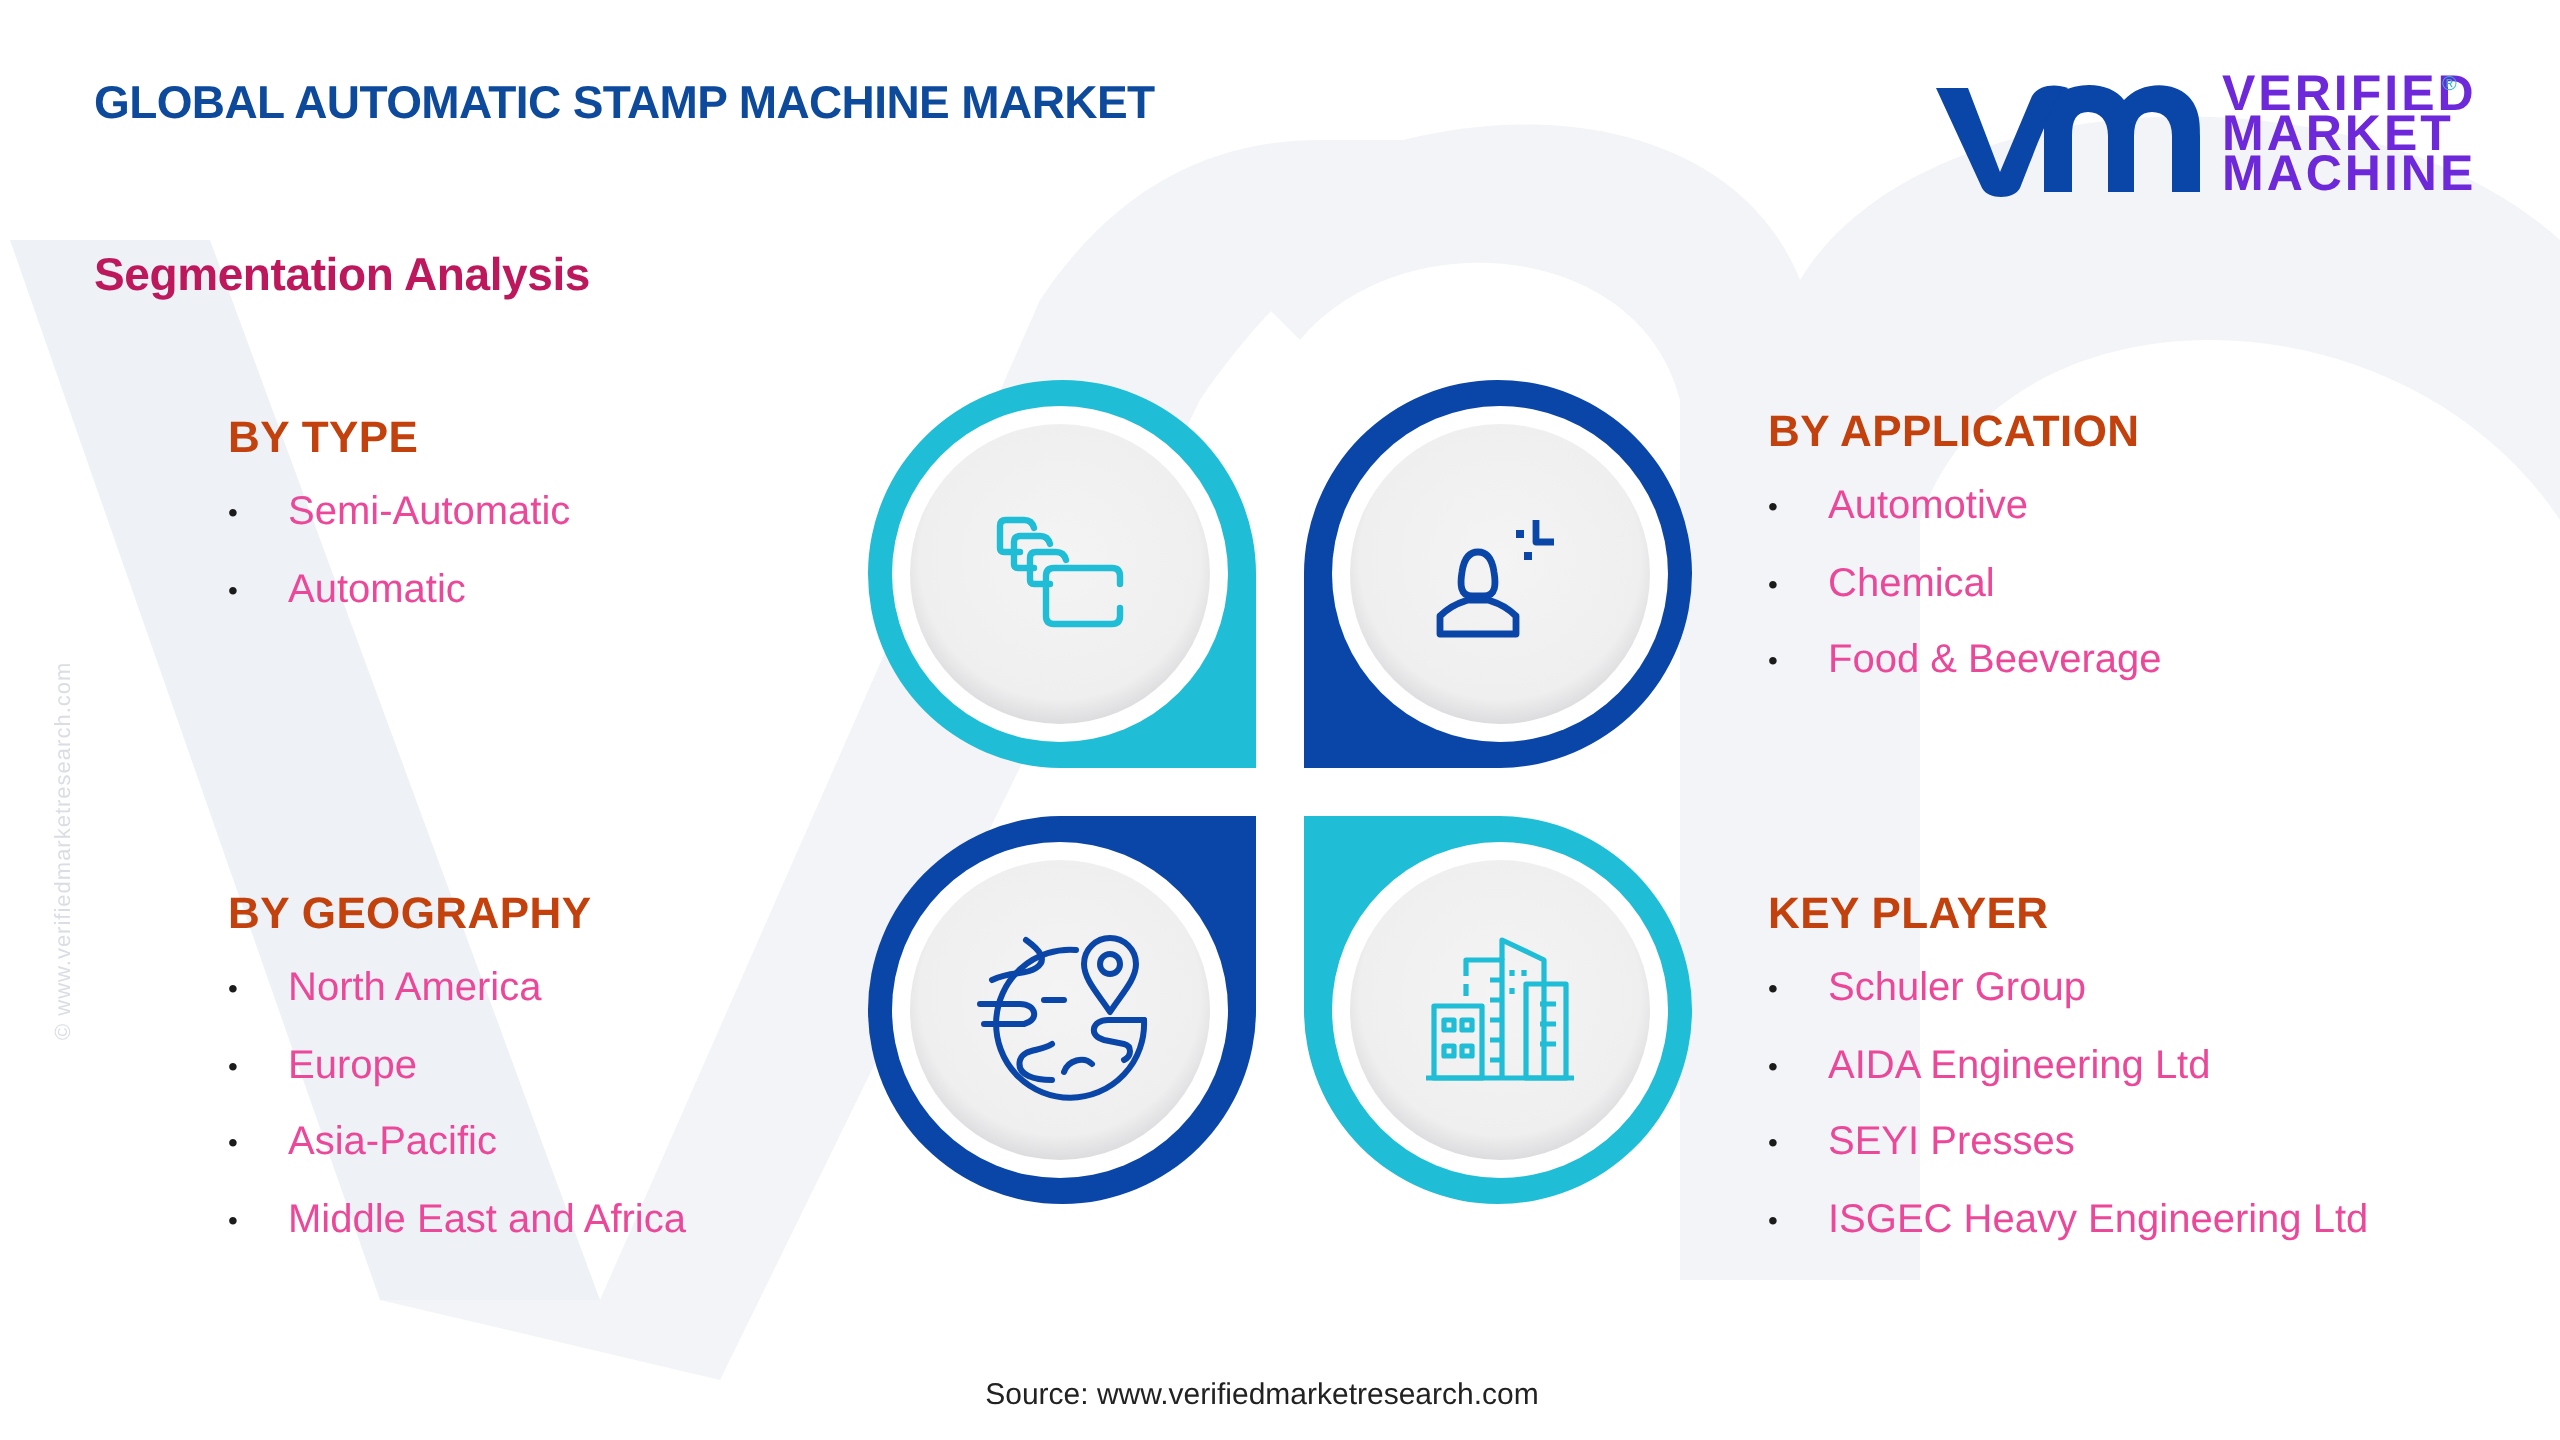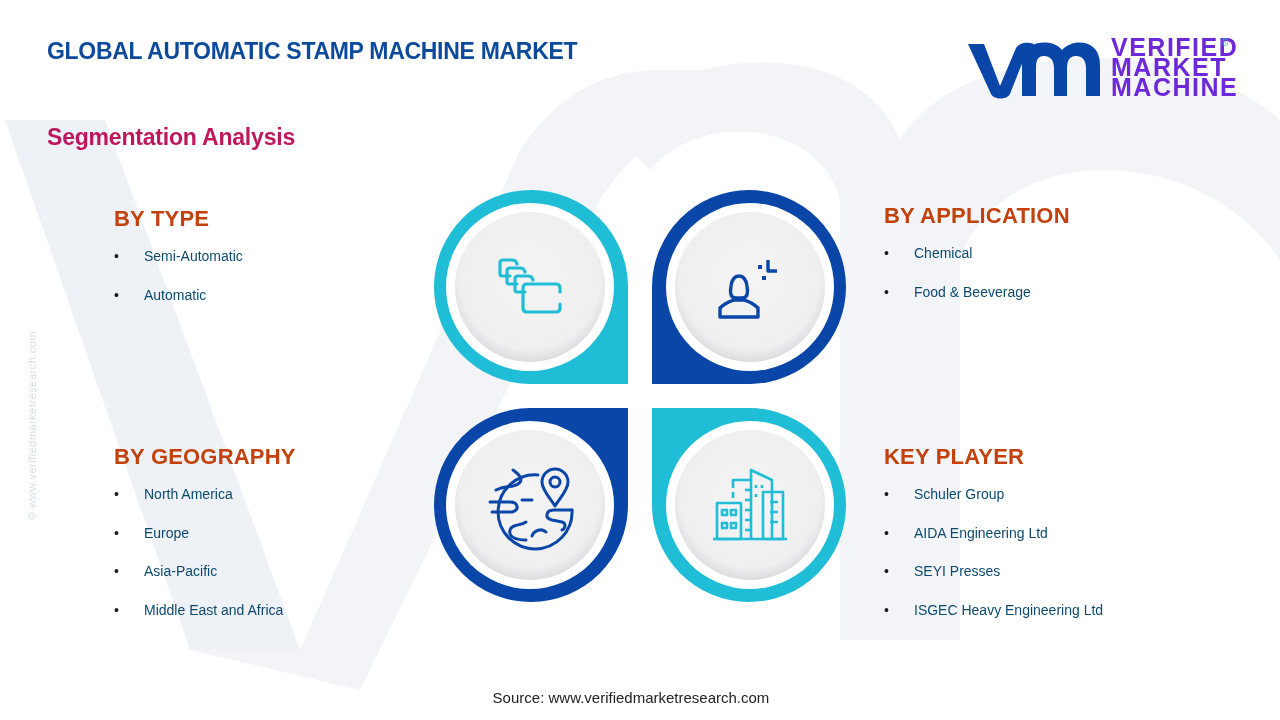--- a/index.html
+++ b/index.html
@@ -14,21 +14,21 @@
   .logo { position: absolute; left: 964px; top: 38px; width: 270px; height: 64px; z-index: 2; }
   .logo-text { position: absolute; left: 1111px; top: 38px; z-index: 2; font-weight: 700; color: #6d28d9; font-size: 25px; line-height: 19px; letter-spacing: 1.5px; }
   .logo-text div { height: 20px; }
   .logo-reg { position: absolute; left: 1221px; top: 37px; font-size: 10px; color: #2fb7cc; z-index: 2; }
 
   .side-mark { position: absolute; left: 26px; top: 520px; transform: rotate(-90deg); transform-origin: 0 0; font-size: 11px; color: #dadde3; white-space: nowrap; z-index: 1; letter-spacing: 0.5px; }
 
   .segment { position: absolute; z-index: 2; }
   .segment h3 { font-size: 22px; font-weight: 700; color: #c2410c; margin-bottom: 12px; letter-spacing: 0.2px; }
   .segment ul { list-style: none; }
-  .segment li { position: relative; padding-left: 30px; font-size: 14px; color: #0c4a6e; height: 38.5px; line-height: 24px; }
+  .segment li { position: relative; padding-left: 30px; font-size: 20px; color: #ec4899; height: 38.5px; line-height: 24px; }
   .segment li::before { content: "•"; position: absolute; left: 0; top: 0; font-size: 14px; color: #1b1b1b; }
 
   .seg-type { left: 114px; top: 206px; }
   .seg-app { left: 884px; top: 203px; }
   .seg-geo { left: 114px; top: 444px; }
   .seg-key { left: 884px; top: 444px; }
 
   .graphic { position: absolute; left: 420px; top: 180px; width: 440px; height: 440px; z-index: 2; }
 
   .source { position: absolute; left: 0; width: 1222px; top: 689px; text-align: center; font-size: 15px; color: #222; z-index: 2; margin-left: 20px; }
@@ -63,20 +63,21 @@
   <h3>BY TYPE</h3>
   <ul>
     <li>Semi-Automatic</li>
     <li>Automatic</li>
   </ul>
 </div>
 
 <div class="segment seg-app">
   <h3>BY APPLICATION</h3>
   <ul>
+    <li>Automotive</li>
     <li>Chemical</li>
     <li>Food &amp; Beeverage</li>
   </ul>
 </div>
 
 <div class="segment seg-geo">
   <h3>BY GEOGRAPHY</h3>
   <ul>
     <li>North America</li>
     <li>Europe</li>

